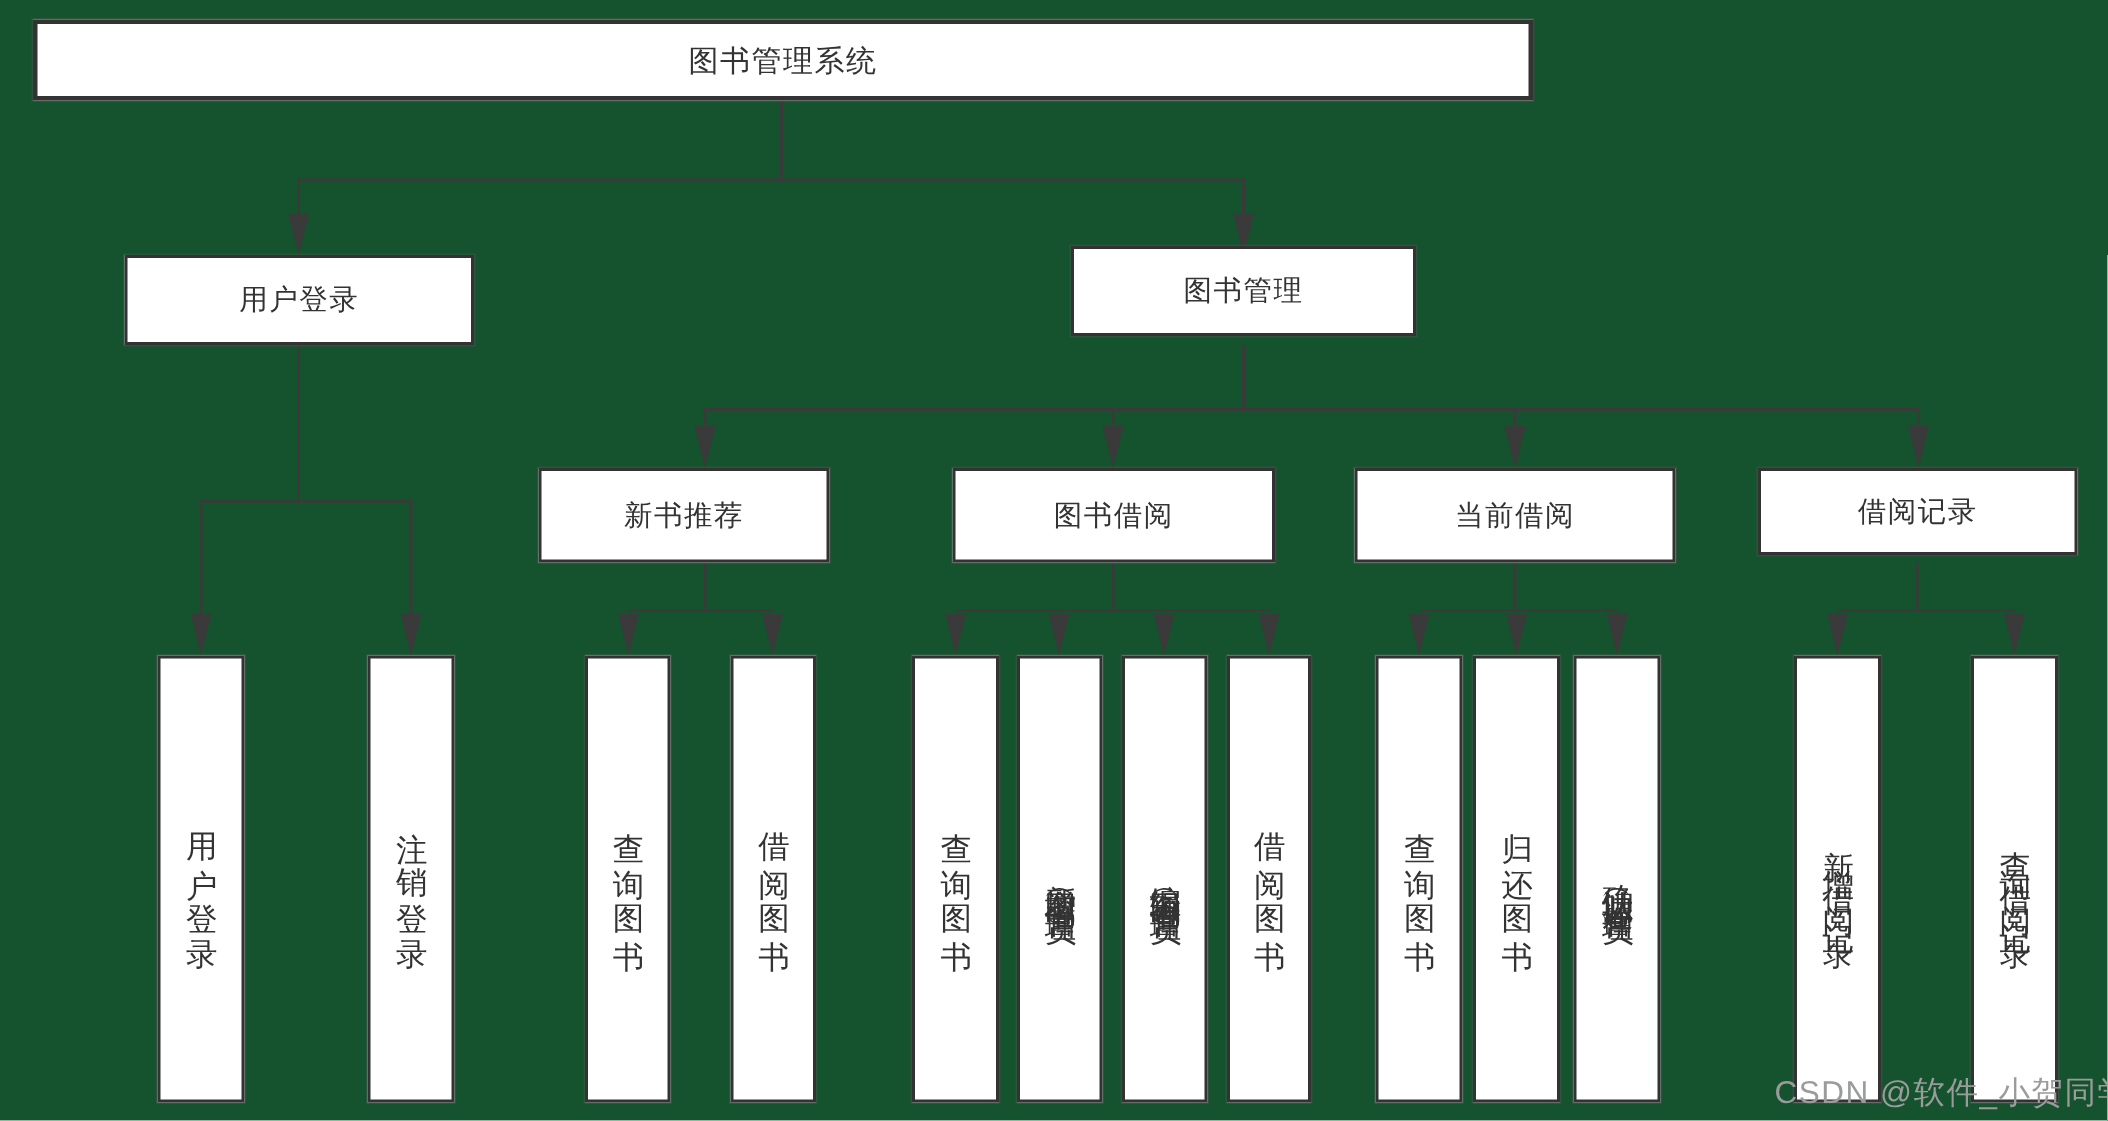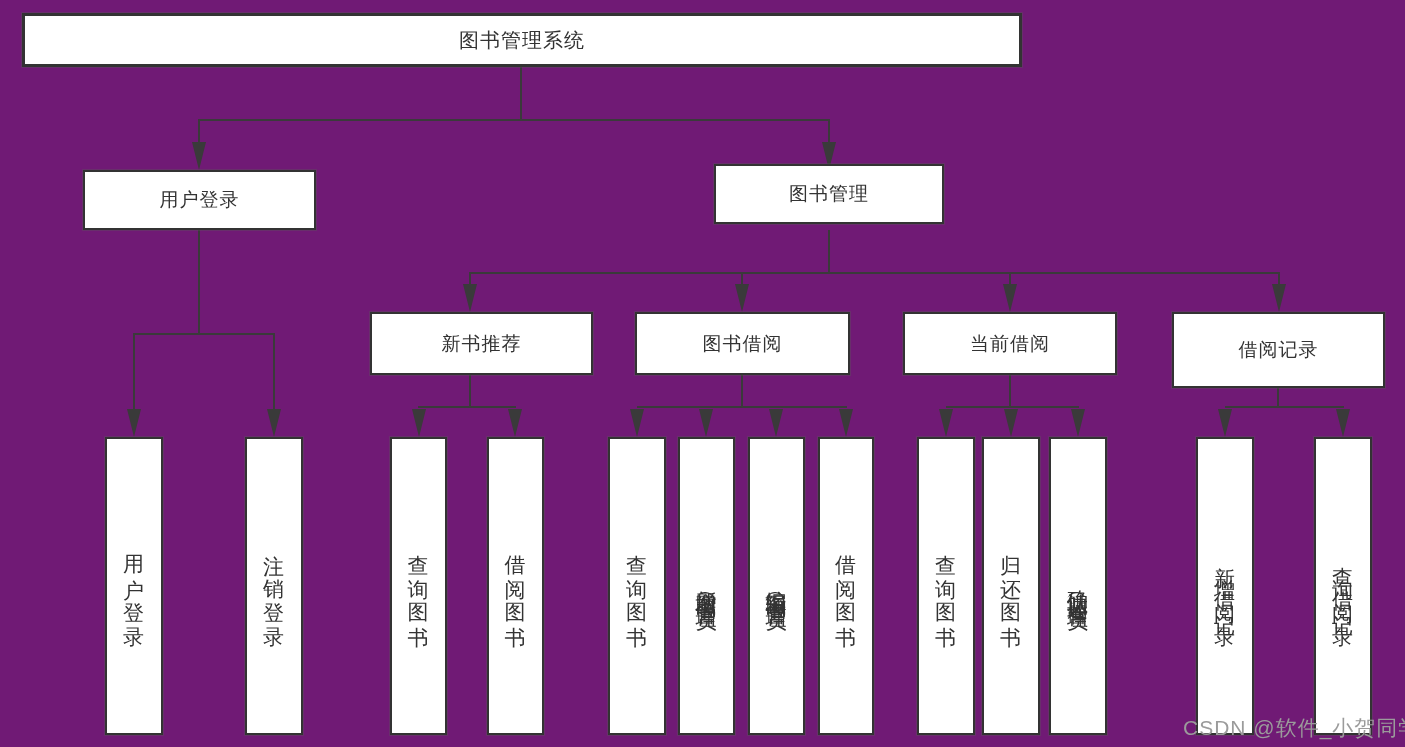--- a/index.html
+++ b/index.html
@@ -1,19 +1,19 @@
 <!DOCTYPE html>
 <html><head>
 <meta charset="utf-8">
 <style>
   html,body{margin:0;padding:0;background:#ffffff;}
   .canvas{
     position:relative;
     width:1405px;height:747px;
-    background:#701a75;
+    background:#14532d;
     font-family:"Liberation Sans","DejaVu Sans",sans-serif;
     overflow:hidden;
   }
   .box{
     position:absolute;
     background:#ffffff;
     border:2px solid #333333;
     box-shadow:0 0 0 1px rgba(90,90,90,.35);
     display:flex;align-items:center;justify-content:center;
     color:#333333;
@@ -79,24 +79,24 @@
   <div class="hline" style="left:469px;top:272px;width:811px;"></div>
   <div class="vline" style="left:469px;top:272px;height:14px;"></div>
   <div class="arrow" style="left:463px;top:284px;"></div>
   <div class="vline" style="left:741px;top:272px;height:14px;"></div>
   <div class="arrow" style="left:735px;top:284px;"></div>
   <div class="vline" style="left:1009px;top:272px;height:14px;"></div>
   <div class="arrow" style="left:1003px;top:284px;"></div>
   <div class="vline" style="left:1278px;top:272px;height:14px;"></div>
   <div class="arrow" style="left:1272px;top:284px;"></div>
 
-  <div class="box" style="left:370px;top:312px;width:223px;height:63px;">新书推荐</div>
+  <div class="box" style="left:359px;top:312px;width:194px;height:63px;">新书推荐</div>
   <div class="box" style="left:903px;top:312px;width:214px;height:63px;">当前借阅</div>
   <div class="box" style="left:635px;top:312px;width:215px;height:63px;">图书借阅</div>
-  <div class="box" style="left:1172px;top:312px;width:213px;height:76px;">借阅记录</div>
+  <div class="box" style="left:1172px;top:312px;width:213px;height:58px;">借阅记录</div>
 
   <div class="vline" style="left:469px;top:375px;height:33px;"></div>
   <div class="hline" style="left:418px;top:406px;width:98px;"></div>
   <div class="arrow" style="left:412px;top:409px;"></div>
   <div class="arrow" style="left:508px;top:409px;"></div>
 
   <div class="vline" style="left:741px;top:375px;height:33px;"></div>
   <div class="hline" style="left:637px;top:406px;width:210px;"></div>
   <div class="arrow" style="left:630px;top:409px;"></div>
   <div class="arrow" style="left:699px;top:409px;"></div>

